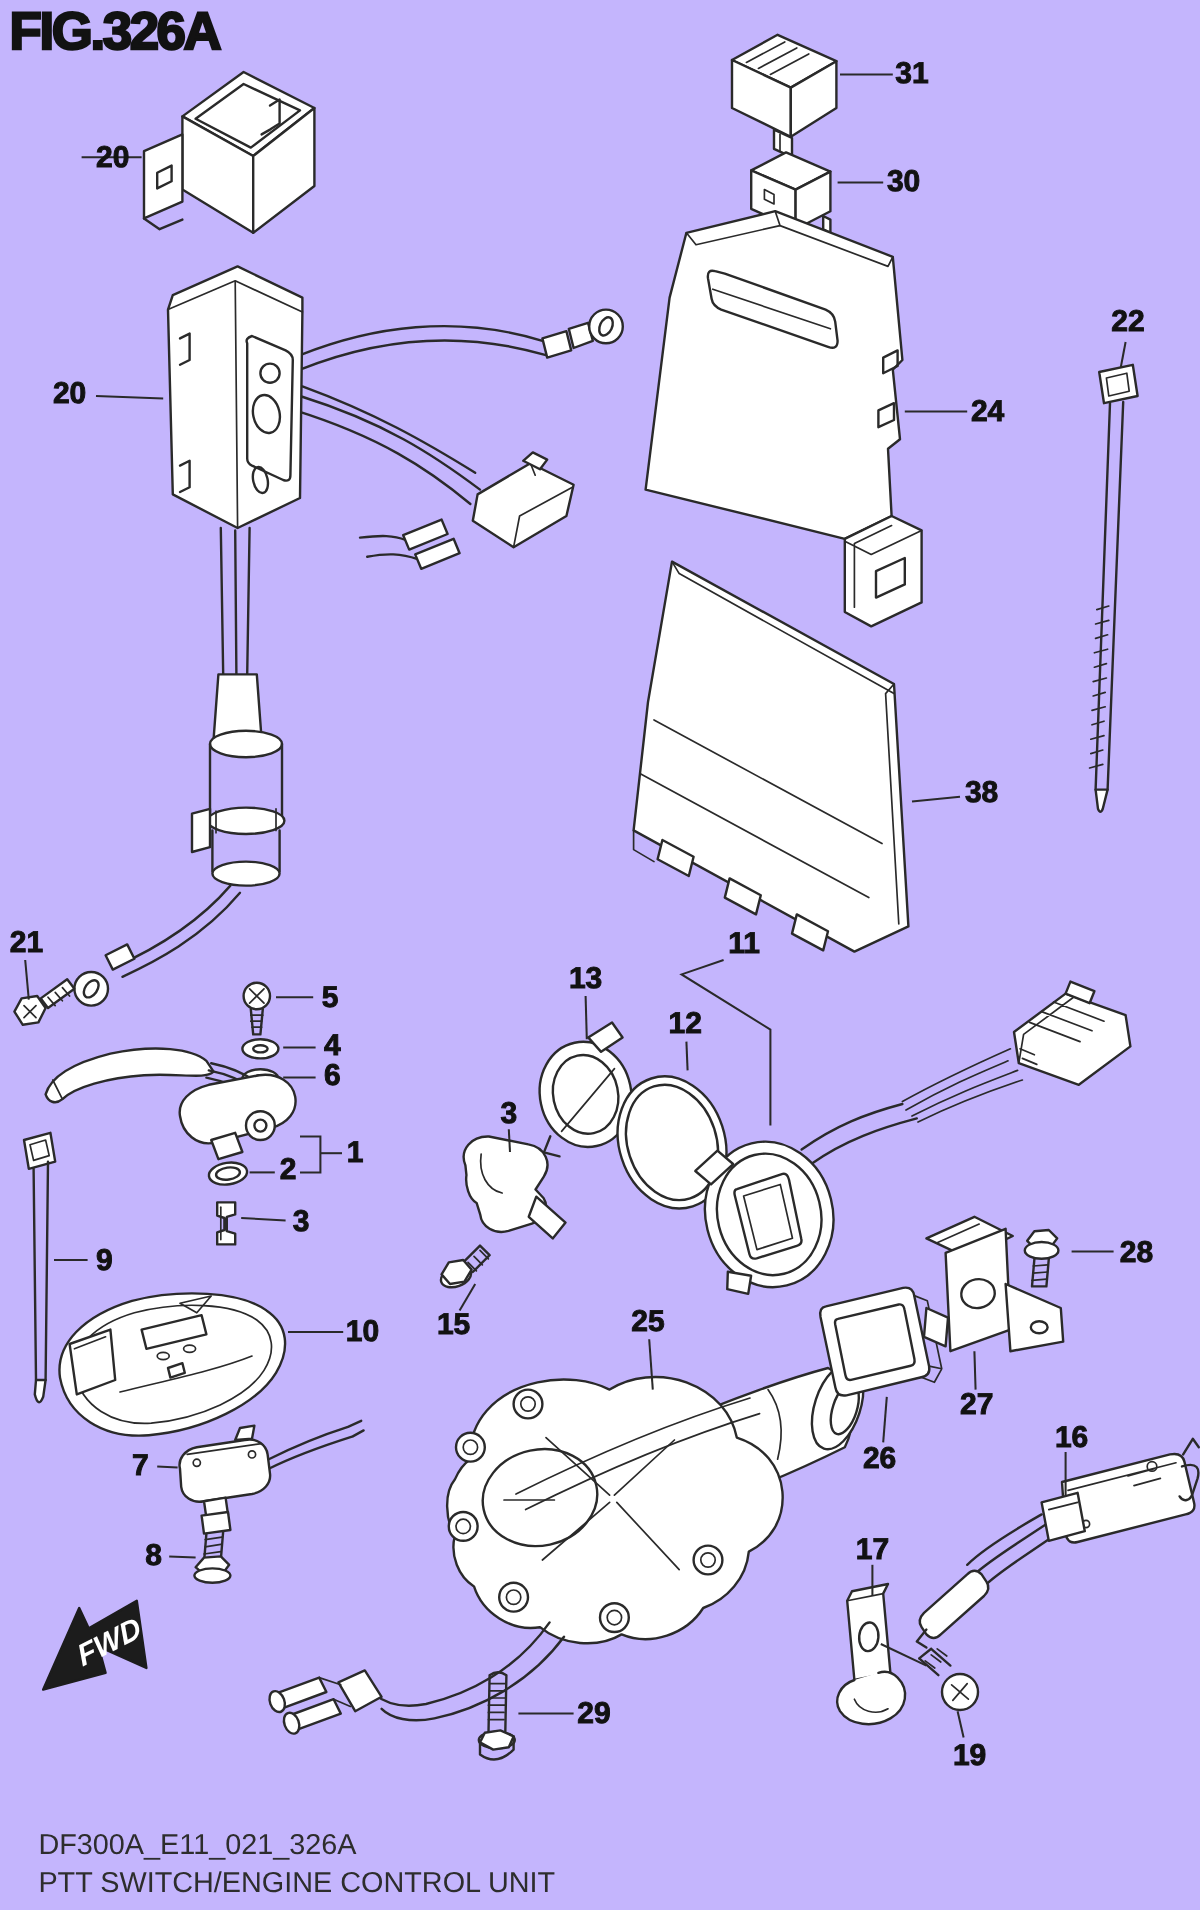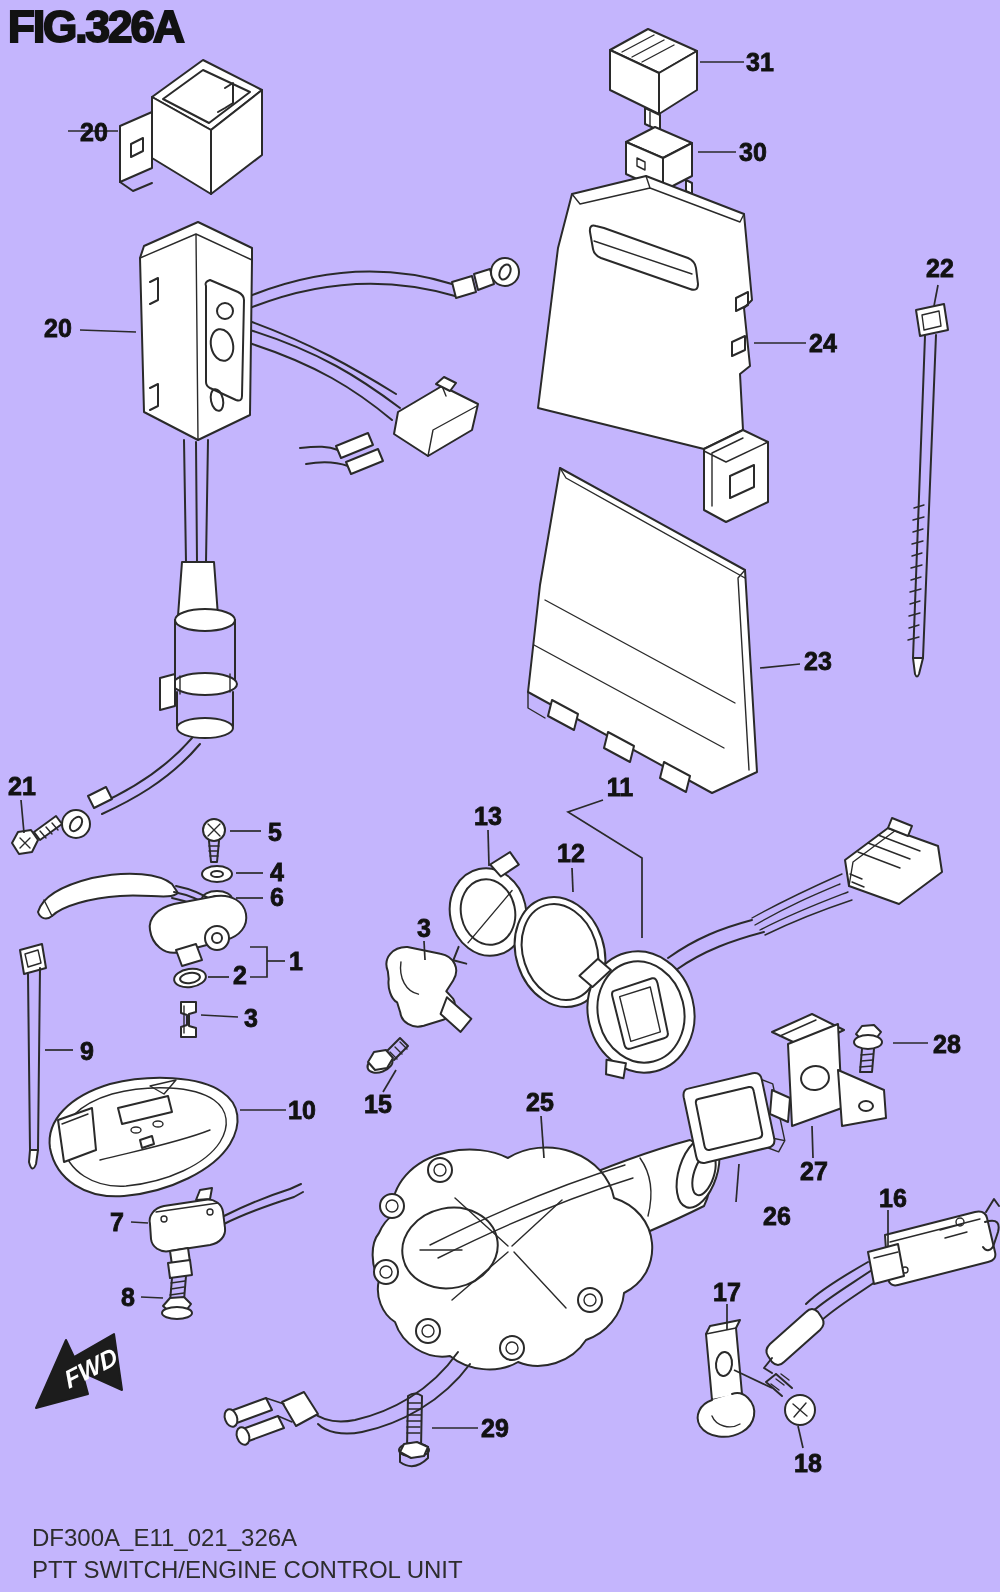--- a/index.html
+++ b/index.html
@@ -390,42 +390,42 @@
       </g>
   </svg>
 
   <div id="callout-layer">
       <div class="callout" style="left: 50px; top: 132px; color: rgb(18, 18, 18); margin-left: 44px;">20</div>
       <div class="callout" style="left: 760px; top: 62px; color: rgb(18, 18, 18);">31</div>
       <div class="callout" style="left: 753px; top: 152px; color: rgb(18, 18, 18);">30</div>
       <div class="callout" style="left: 58px; top: 328px; color: rgb(18, 18, 18);">20</div>
       <div class="callout" style="left: 823px; top: 343px; color: rgb(18, 18, 18);">24</div>
       <div class="callout" style="left: 940px; top: 268px; color: rgb(18, 18, 18);">22</div>
-      <div class="callout" style="left: 818px; top: 661px; color: rgb(18, 18, 18);">23</div>
+      <div class="callout" style="left: 818px; top: 661px; color: rgb(18, 18, 18);">38</div>
       <div class="callout" style="left: 22px; top: 786px; color: rgb(18, 18, 18);">21</div>
       <div class="callout" style="left: 275px; top: 832px; color: rgb(18, 18, 18);">5</div>
       <div class="callout" style="left: 277px; top: 872px; color: rgb(18, 18, 18);">4</div>
       <div class="callout" style="left: 277px; top: 897px; color: rgb(18, 18, 18);">6</div>
       <div class="callout" style="left: 296px; top: 961px; color: rgb(18, 18, 18);">1</div>
       <div class="callout" style="left: 240px; top: 975px; color: rgb(18, 18, 18);">2</div>
       <div class="callout" style="left: 251px; top: 1018px; color: rgb(18, 18, 18);">3</div>
       <div class="callout" style="left: 87px; top: 1051px; color: rgb(18, 18, 18);">9</div>
       <div class="callout" style="left: 302px; top: 1110px; color: rgb(18, 18, 18);">10</div>
       <div class="callout" style="left: 117px; top: 1222px; color: rgb(18, 18, 18);">7</div>
       <div class="callout" style="left: 128px; top: 1297px; color: rgb(18, 18, 18);">8</div>
       <div class="callout" style="left: 488px; top: 816px; color: rgb(18, 18, 18);">13</div>
       <div class="callout" style="left: 571px; top: 853px; color: rgb(18, 18, 18);">12</div>
       <div class="callout" style="left: 620px; top: 787px; color: rgb(18, 18, 18);">11</div>
       <div class="callout" style="left: 424px; top: 928px; color: rgb(18, 18, 18);">3</div>
       <div class="callout" style="left: 378px; top: 1104px; color: rgb(18, 18, 18);">15</div>
       <div class="callout" style="left: 540px; top: 1102px; color: rgb(18, 18, 18);">25</div>
-      <div class="callout" style="left: 733px; top: 1216px; color: rgb(18, 18, 18); margin-left: 44px;">26</div>
+      <div class="callout" style="left: 733px; top: 1216px; color: rgb(18, 18, 18);">26</div>
       <div class="callout" style="left: 814px; top: 1171px; color: rgb(18, 18, 18);">27</div>
       <div class="callout" style="left: 947px; top: 1044px; color: rgb(18, 18, 18); text-align: right;">28</div>
       <div class="callout" style="left: 893px; top: 1198px; color: rgb(18, 18, 18);">16</div>
       <div class="callout" style="left: 727px; top: 1292px; color: rgb(18, 18, 18);">17</div>
-      <div class="callout" style="left: 808px; top: 1463px; color: rgb(18, 18, 18);">18</div>
+      <div class="callout" style="left: 808px; top: 1463px; color: rgb(18, 18, 18);">19</div>
       <div class="callout" style="left: 495px; top: 1428px; color: rgb(18, 18, 18);">29</div>
     </div>
 
   <div class="footer code">DF300A_E11_021_326A</div>
   <div class="footer caption">PTT SWITCH/ENGINE CONTROL UNIT</div>
 </div>
 
 </body></html>

